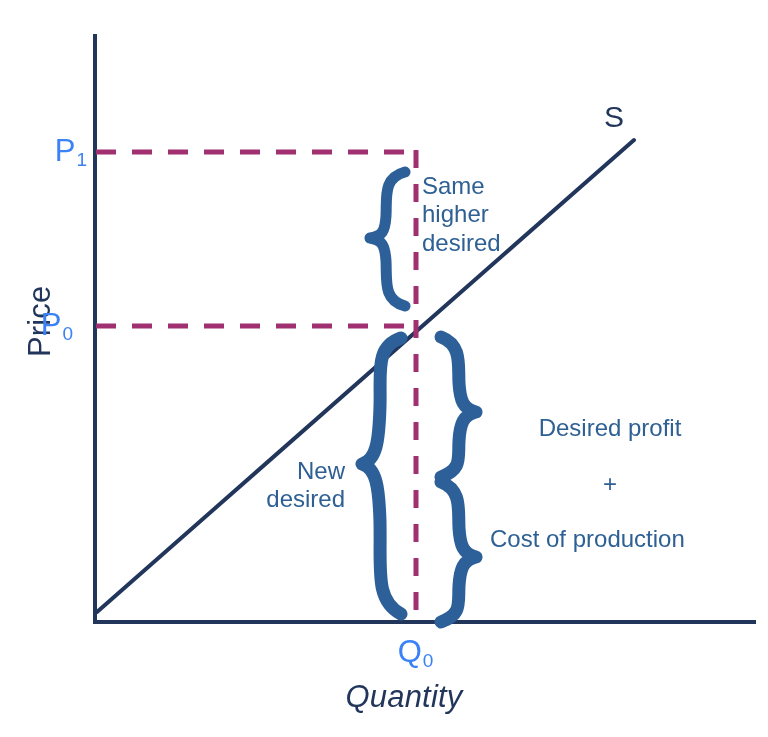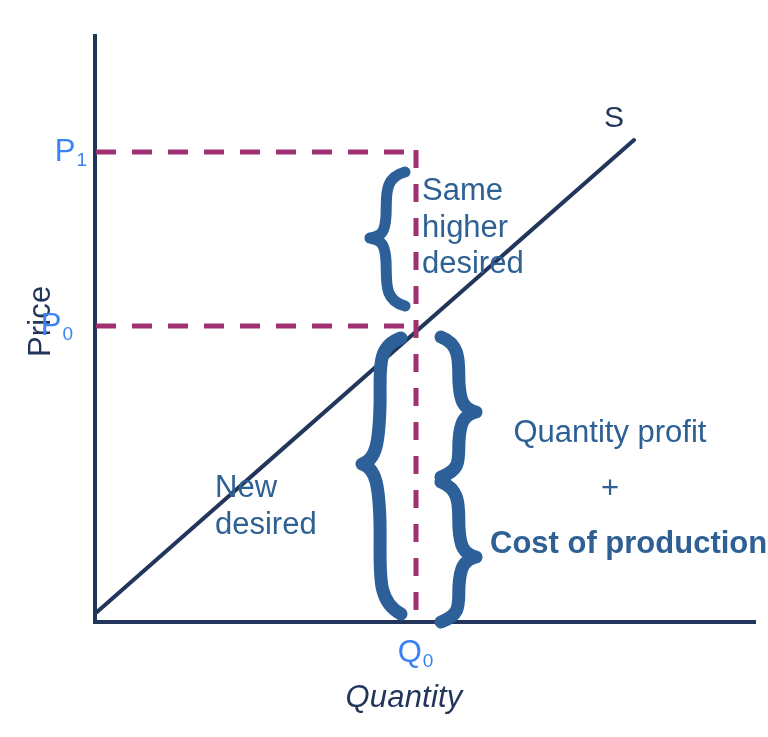--- a/index.html
+++ b/index.html
@@ -46,21 +46,21 @@
     position: relative;
     top: 5px;
     left: 1px;
   }
   .curve-label {
     color: #22365c;
     font-size: 30px;
   }
   .note {
     color: #2e6094;
-    font-size: 31px;
+    font-size: 24px;
   }
   #price-axis-title {
     left: -20px;
     top: 303px;
     width: 120px;
     text-align: center;
     transform: rotate(-90deg);
     transform-origin: 50% 50%;
   }
   #quantity-axis-title {
@@ -93,41 +93,41 @@
     top: 99px;
   }
   #same-desired-profit-note {
     left: 422px;
     top: 172px;
     width: 130px;
     text-align: left;
   }
   #new-higher-cost-note {
     left: 215px;
-    top: 469px;
+    top: 457px;
     width: 130px;
+    text-align: right;
   }
   #desired-profit-note {
     left: 500px;
     top: 414px;
     width: 220px;
     text-align: center;
   }
   #plus-sign-note {
     left: 500px;
     top: 470px;
     width: 220px;
     text-align: center;
   }
   #cost-of-production-note {
     left: 490px;
     top: 525px;
     width: 240px;
-    text-align: center;
-    font-weight: bold;
+    text-align: left;
   }
 </style>
 </head>
 <body>
 
 <div id="stage">
 
   <svg id="diagram-svg" viewBox="0 0 768 737">
 
     <line x1="95" y1="36" x2="95" y2="622" stroke="#22365c" stroke-width="4" stroke-linecap="square"></line>
@@ -182,19 +182,19 @@
     <div>Same</div>
     <div>higher</div>
     <div>desired</div>
   </div>
 
   <div class="lbl note" id="new-higher-cost-note">
     <div>New</div>
     <div>desired</div>
   </div>
 
-  <div class="lbl note" id="desired-profit-note">Quantity profit</div>
+  <div class="lbl note" id="desired-profit-note">Desired profit</div>
 
   <div class="lbl note" id="plus-sign-note">+</div>
 
   <div class="lbl note" id="cost-of-production-note">Cost of production</div>
 
 </div>
 
 </body></html>

